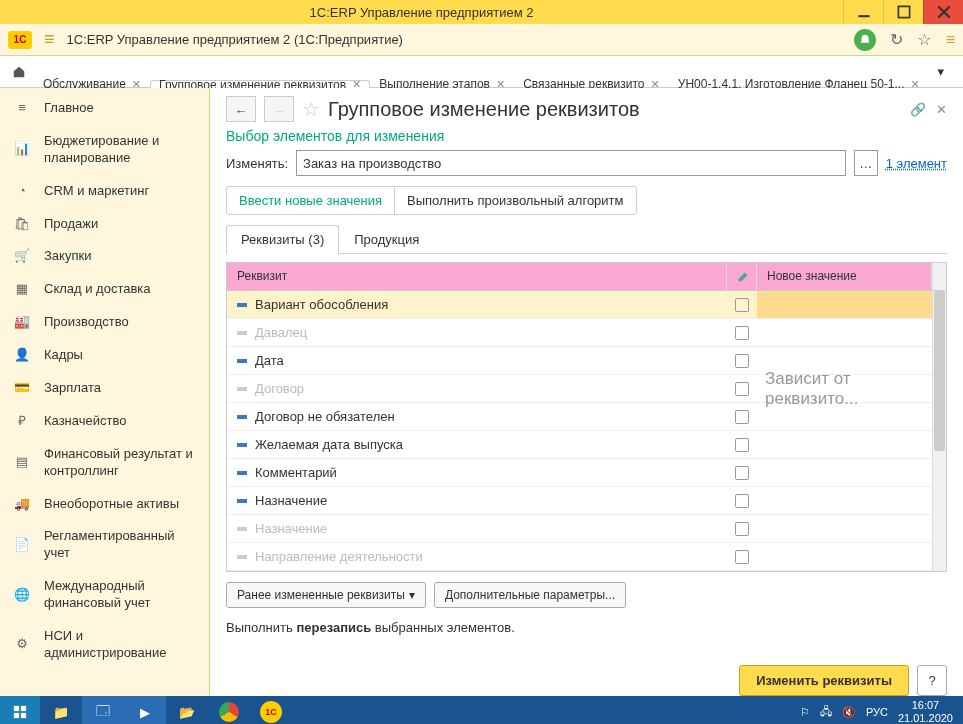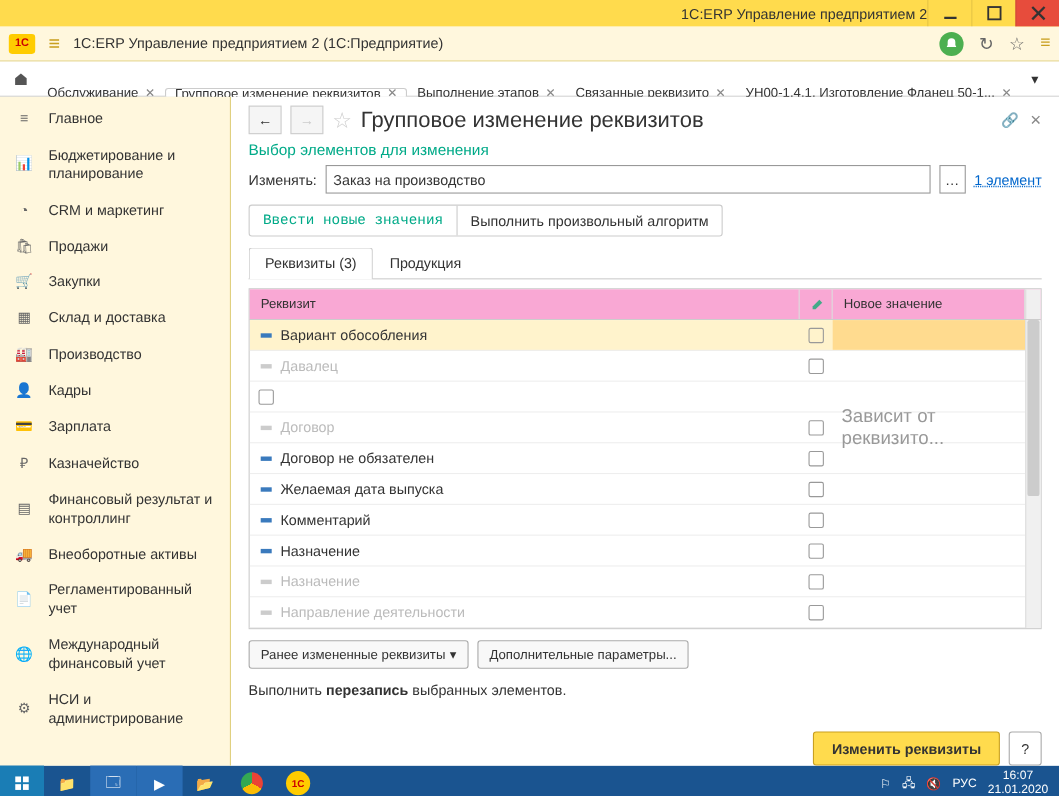--- a/index.html
+++ b/index.html
@@ -1,19 +1,19 @@
 <!DOCTYPE html>
 <html><head>
 <meta charset="utf-8">
 <style>
 * { box-sizing: border-box; margin: 0; padding: 0; font-family: Arial, sans-serif; }
 body { width: 963px; height: 724px; background: #fff; overflow: hidden; font-size: 13px; color: #333; }
 
 .title-bar { height: 24px; background: #ffdb4d; display: flex; align-items: center; position: relative; }
-.title-bar .title { flex: 1; text-align: right; font-size: 13px; color: #333; }
+.title-bar .title { flex: 1; text-align: center; font-size: 13px; color: #333; }
 .title-controls { display: flex; height: 100%; }
 .title-btn { width: 40px; height: 24px; display: flex; align-items: center; justify-content: center; border-left: 1px solid rgba(0,0,0,0.1); cursor: pointer; }
 .title-btn.close { background: #e74c3c; }
 
 .menu-bar { height: 32px; background: #fff7dd; display: flex; align-items: center; padding: 0 8px; border-bottom: 1px solid #e0d080; gap: 10px; }
 .logo { width: 24px; height: 18px; background: #ffcc00; border-radius: 3px; color: #c00; font-weight: bold; font-size: 10px; display: flex; align-items: center; justify-content: center; }
 .menu-left { display: flex; align-items: center; gap: 12px; flex: 1; }
 .menu-right { display: flex; align-items: center; gap: 14px; }
 .bell { width: 22px; height: 22px; background: #4caf50; border-radius: 50%; display: flex; align-items: center; justify-content: center; color: #fff; }
 
@@ -37,21 +37,21 @@
 .header-icons { display: flex; gap: 10px; color: #888; }
 
 .subtitle { color: #0a8; font-size: 14px; margin: 6px 0; }
 .filter-row { display: flex; align-items: center; gap: 8px; margin-bottom: 10px; }
 .filter-input { flex: 1; height: 26px; border: 1px solid #999; padding: 0 6px; display: flex; align-items: center; }
 .chooser { width: 24px; height: 26px; border: 1px solid #999; display: flex; align-items: center; justify-content: center; }
 .link { color: #0066cc; text-decoration: underline dotted; cursor: pointer; }
 
 .mode-buttons { display: flex; border: 1px solid #ccc; width: fit-content; border-radius: 3px; margin-bottom: 10px; }
 .mode-btn { padding: 6px 12px; cursor: pointer; }
-.mode-btn.active { color: #0a8; font-family: Liberation Mono, monospace; }
+.mode-btn.active { color: #0a8; }
 .mode-btn + .mode-btn { border-left: 1px solid #ccc; }
 
 .sub-tabs { display: flex; border-bottom: 1px solid #ccc; }
 .sub-tab { padding: 6px 14px; border: 1px solid transparent; border-bottom: none; cursor: pointer; }
 .sub-tab.active { border-color: #ccc; background: #fff; border-radius: 3px 3px 0 0; margin-bottom: -1px; }
 
 .grid { border: 1px solid #ccc; margin-top: 8px; height: 310px; display: flex; flex-direction: column; }
 .grid-header { display: flex; background: #f9a8d4; border-bottom: 1px solid #ccc; height: 28px; }
 .grid-header .col { padding: 6px 10px; border-right: 1px solid #ddd; font-size: 12px; }
 .col-name { flex: 1; }
@@ -284,20 +284,24 @@
     <div class="cell-name">
                 <span class="bullet"></span>
                 <span>Давалец</span>
               </div>
     <div class="cell-check">
                 <div class="chk"></div>
               </div>
     <div class="cell-value"></div>
             </div>
             <div class="row">
+    <div class="cell-name">
+                <span class="bullet"></span>
+                <span>Дата</span>
+              </div>
     <div class="cell-check">
                 <div class="chk"></div>
               </div>
     <div class="cell-value"></div>
             </div>
             <div class="row disabled">
     <div class="cell-name">
                 <span class="bullet"></span>
                 <span>Договор</span>
               </div>

